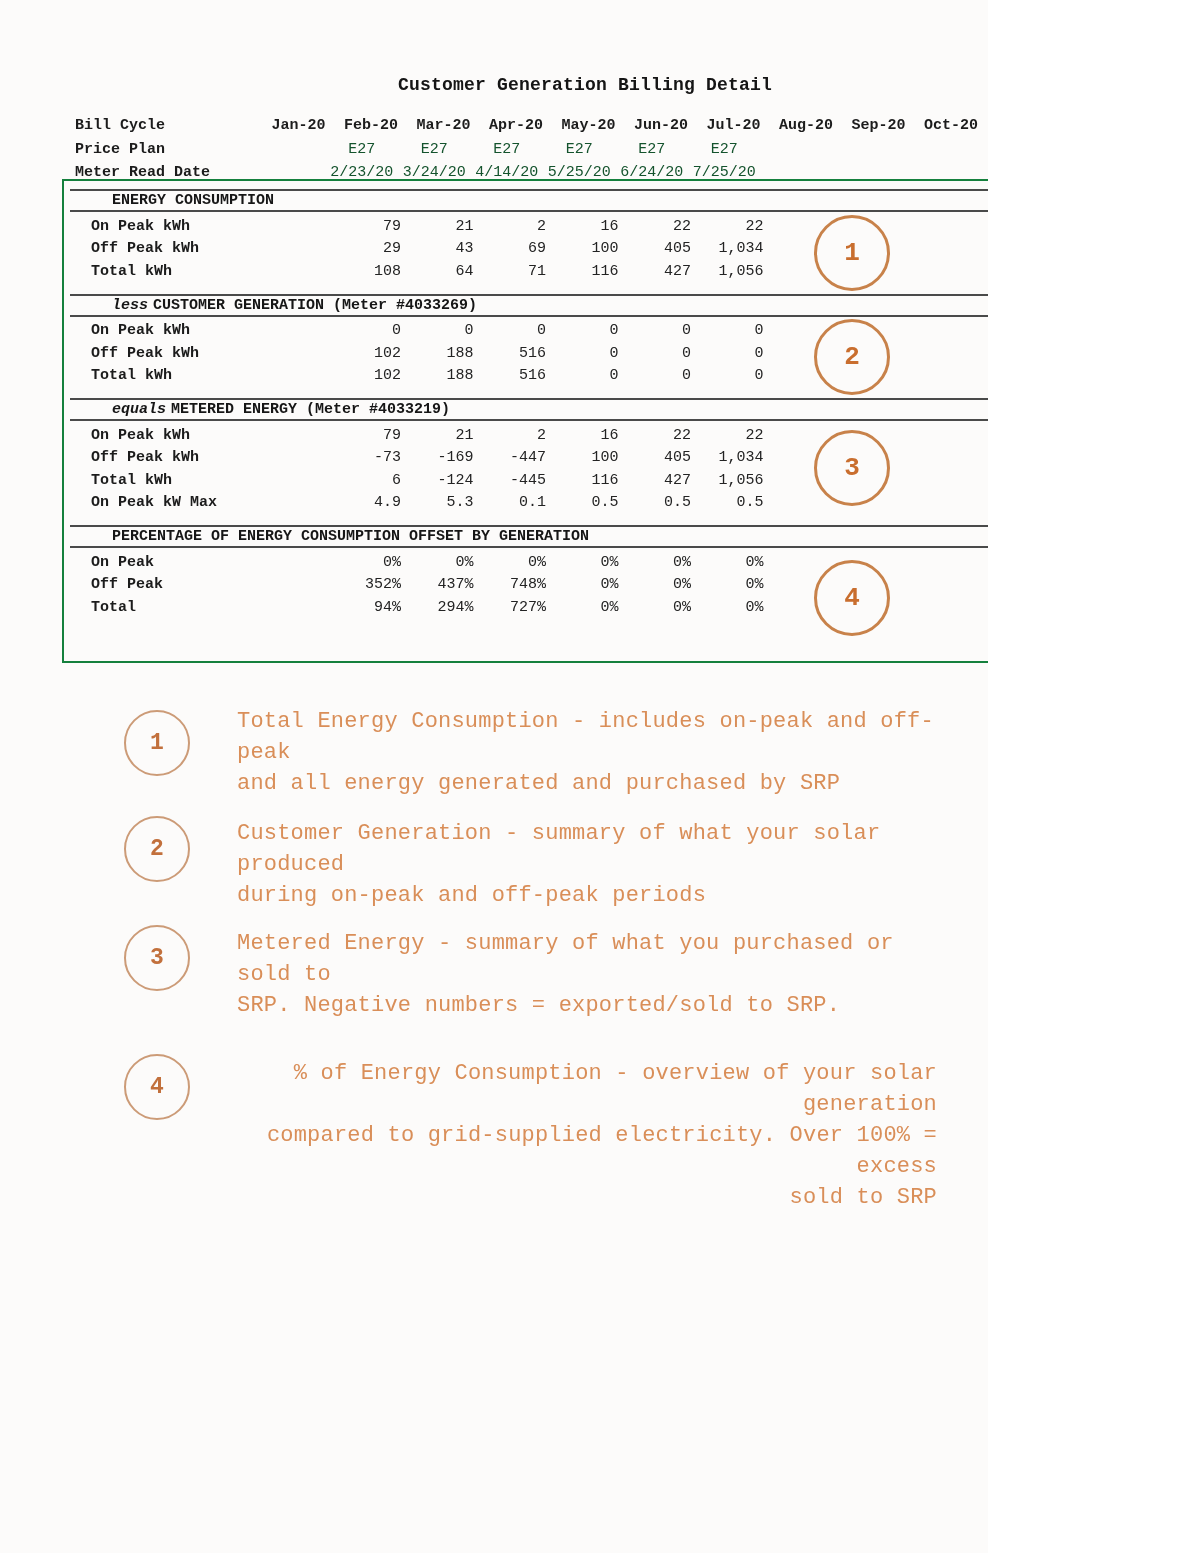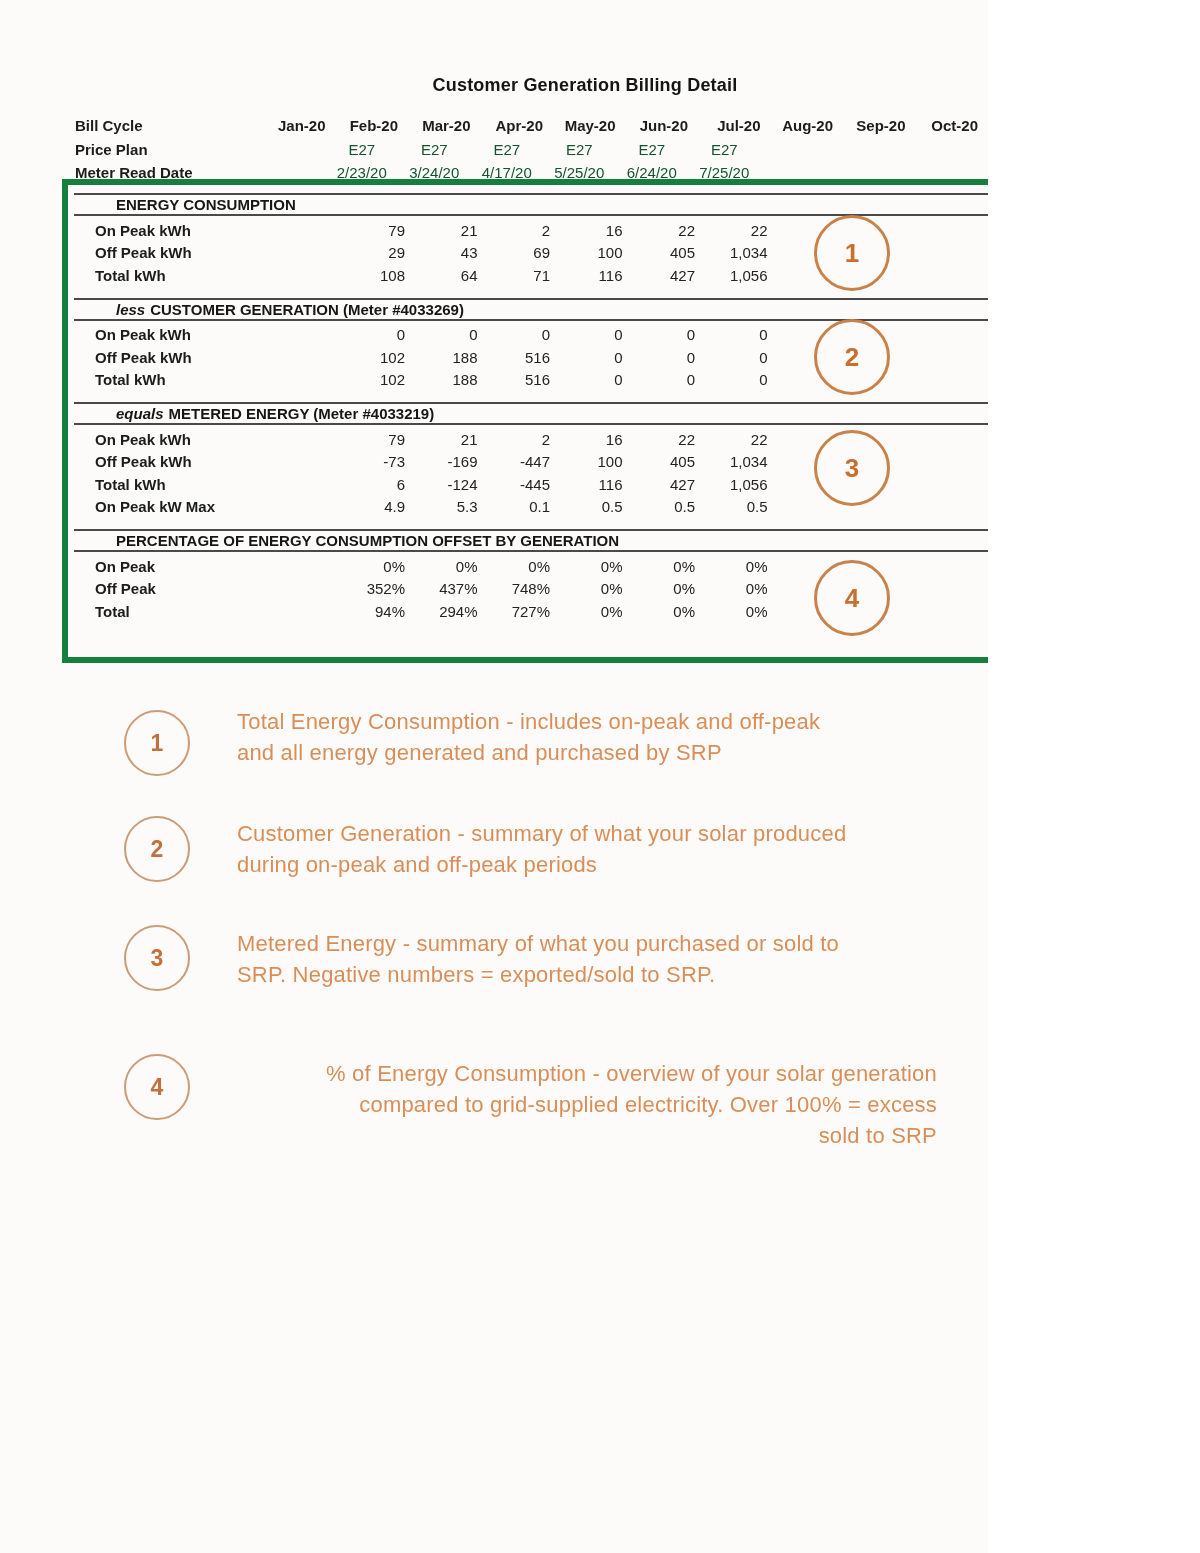--- a/index.html
+++ b/index.html
@@ -1,20 +1,20 @@
 <!DOCTYPE html>
 <html><head>
 <meta charset="utf-8">
 <style>
   html,body { margin:0; padding:0; }
   body { background:#ffffff; }
   .page {
     position:relative; width:988px; height:1553px;
     background:#fcfbfa;
-    font-family:Liberation Sans, sans-serif;
+    font-family:Liberation Mono, monospace;
     color:#1c1c1c;
     overflow:hidden;
   }
 
   
   .doc-title {
     position:absolute; left:0; top:75px; width:1170px;
     text-align:center; font-size:18px; font-weight:bold; color:#151515;
     letter-spacing:0.2px;
   }
@@ -28,21 +28,21 @@
   }
   .hrow { height:23.5px; }
   .cell { font-size:15px; white-space:nowrap; overflow:visible; }
   .hlabel { font-weight:bold; }
   .month { font-weight:bold; text-align:right; }
   .plan, .date { text-align:center; color:#14532d; }
 
   
   .orange-box {
     position:absolute; left:62px; top:179px; width:1091px; height:484px;
-    border:6px solid #15803d; box-sizing:border-box;
+    border:2px solid #15803d; box-sizing:border-box;
     padding:8px 1px 0 6px;
     background:transparent;
   }
   .section { margin-bottom:9px; width:1048px; }
   .sec-header {
     border-top:2px solid #4a4a4a; border-bottom:2px solid #4a4a4a;
     padding:1px 0; font-size:15px; font-weight:bold; line-height:17px;
     color:#161616;
   }
   .prefix { font-style:italic; font-weight:600; margin-right:5px;margin-left:42px; }
@@ -110,21 +110,21 @@
         <div class="cell plan"></div>
         <div class="cell plan"></div>
         <div class="cell plan"></div>
         <div class="cell plan"></div>
       </div>
     <div class="hrow">
       <div class="cell hlabel">Meter Read Date</div>
     <div class="cell date"></div>
         <div class="cell date">2/23/20</div>
         <div class="cell date">3/24/20</div>
-        <div class="cell date">4/17/20</div>
+        <div class="cell date">4/14/20</div>
         <div class="cell date">5/25/20</div>
         <div class="cell date">6/24/20</div>
         <div class="cell date">7/25/20</div>
         <div class="cell date"></div>
         <div class="cell date"></div>
         <div class="cell date"></div>
         <div class="cell date"></div>
         <div class="cell date"></div>
       </div>
   </div>

